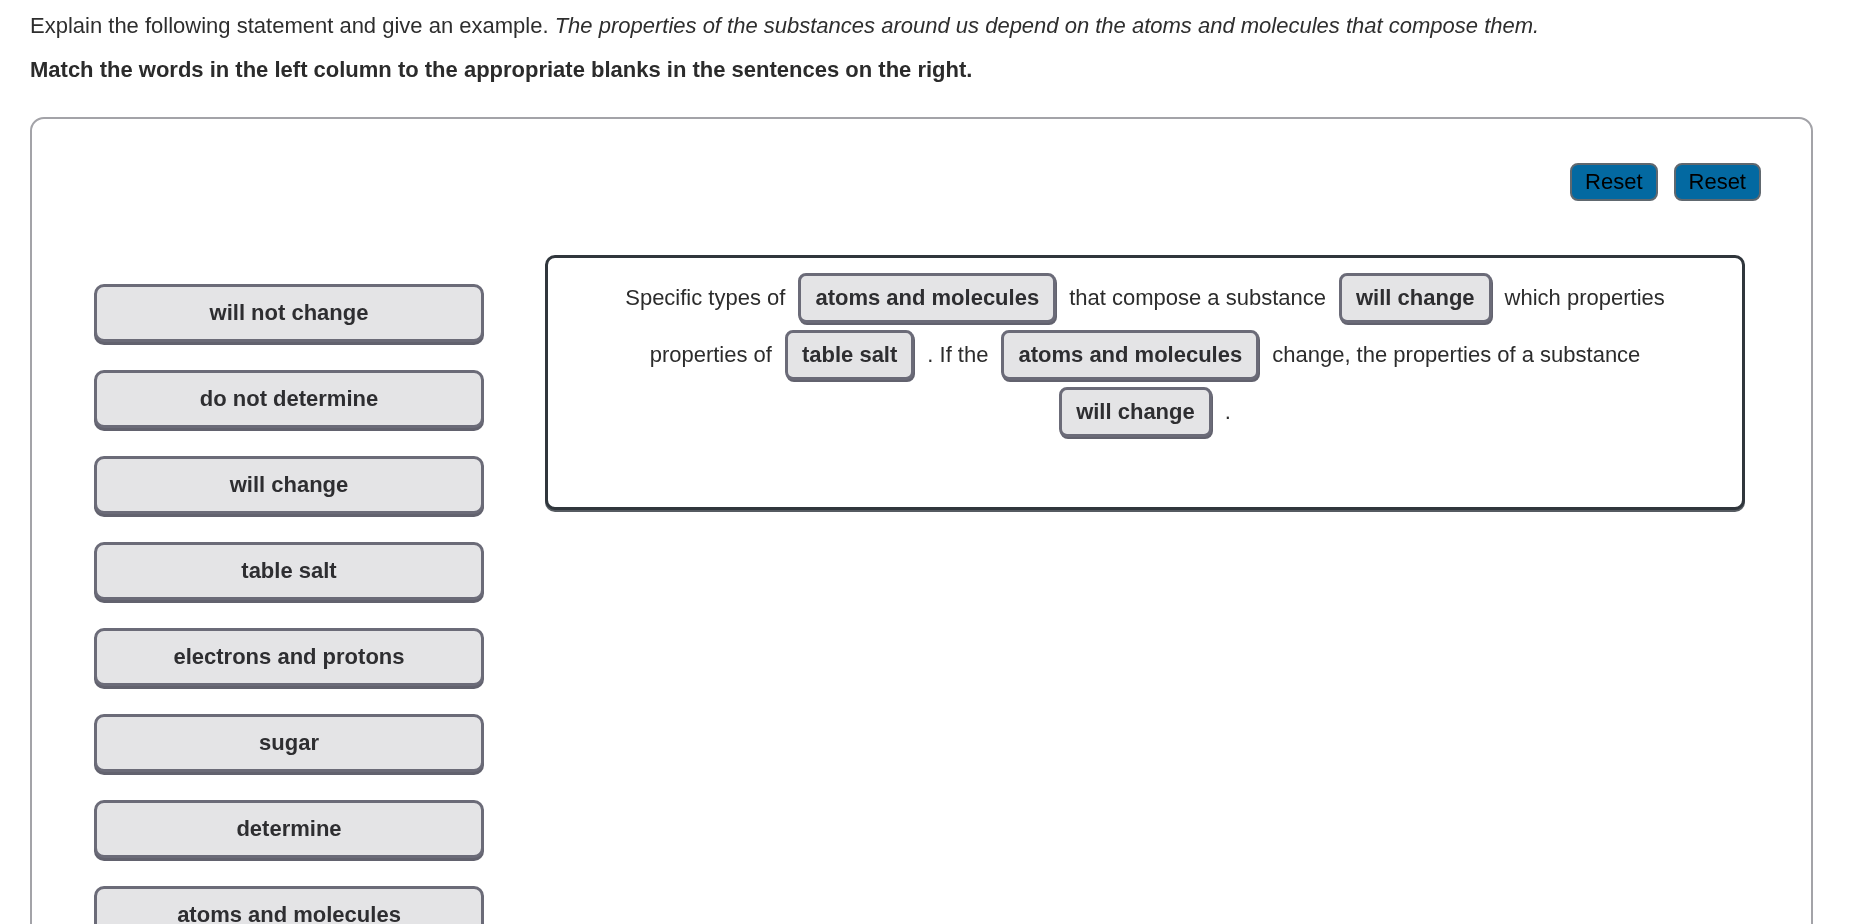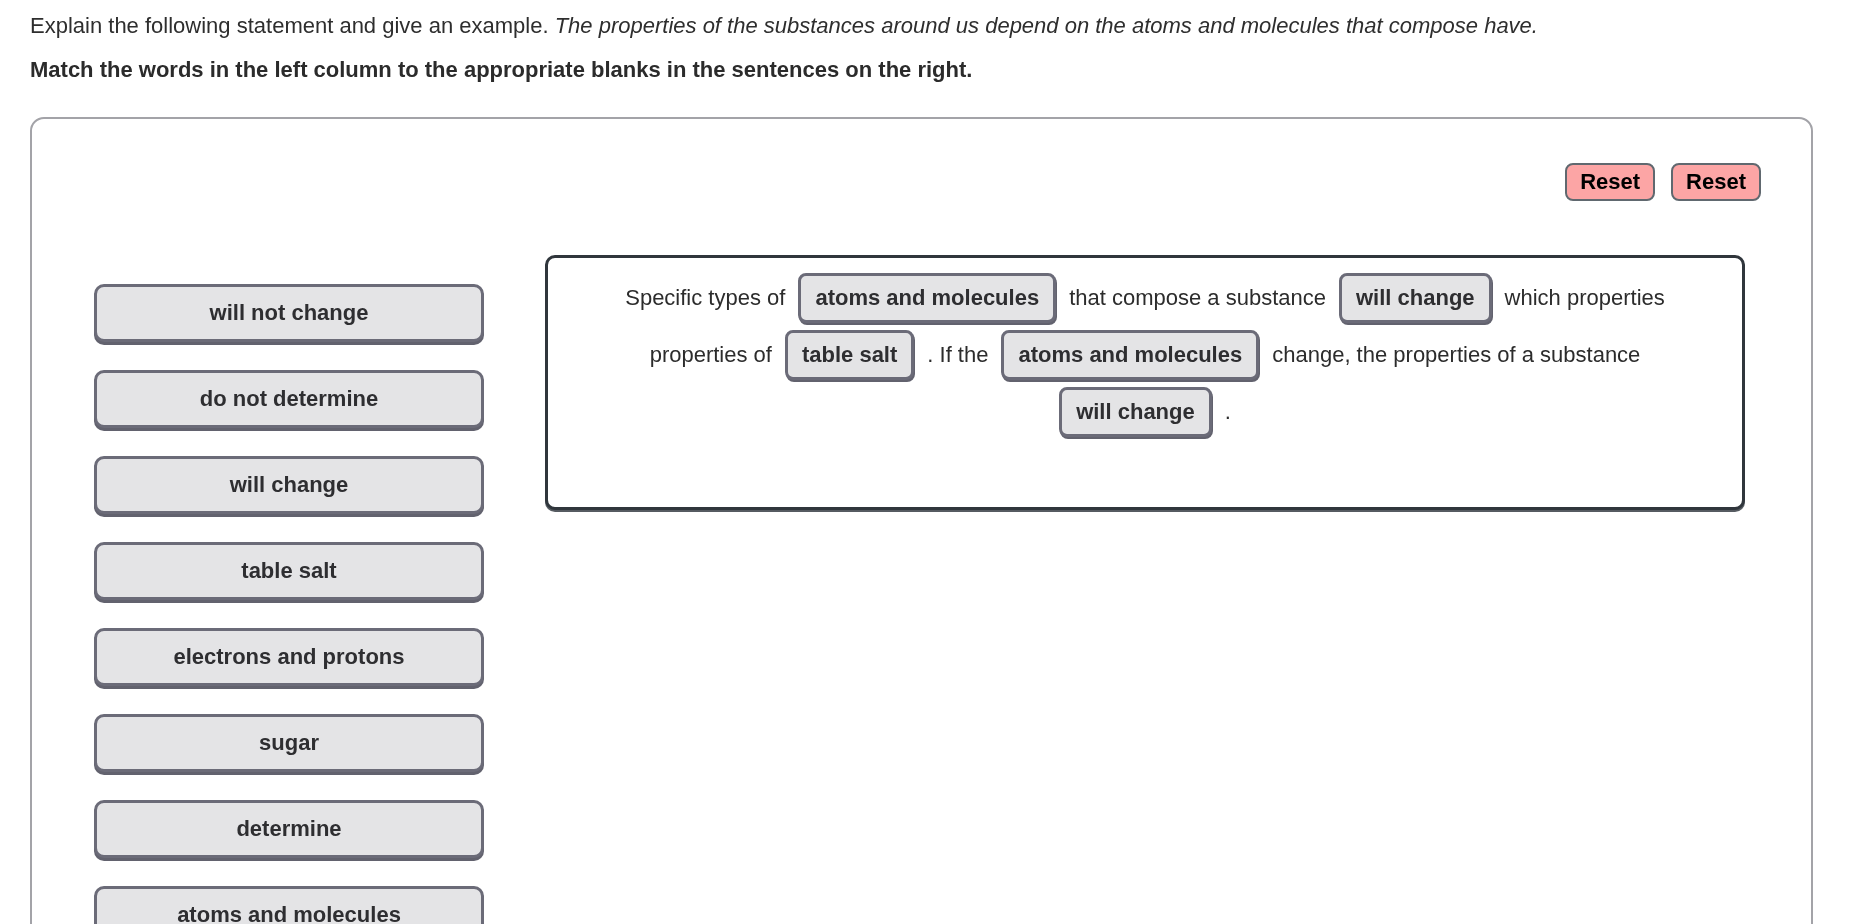--- a/index.html
+++ b/index.html
@@ -46,26 +46,26 @@
   .toolbar {
     position: absolute;
     top: 44px;
     right: 50px;
     display: flex;
     gap: 16px;
   }
   .btn {
     height: 38px;
     padding: 0 13px;
-    background: #fca5a5;
+    background: #0369a1;
     border: 2px solid var(--button_border, #60686f);
     border-radius: 8px;
     font-family: "Liberation Sans", sans-serif;
     font-size: 22px;
-    font-weight: bold;
+    font-weight: normal;
     color: #000000;
     cursor: pointer;
   }
   .word-bank {
     position: absolute;
     left: 62px;
     top: 137px;
     width: 390px;
   }
   .word-chip {
@@ -126,21 +126,21 @@
     font-weight: bold;
     color: #2e2e31;
     white-space: nowrap;
     cursor: grab;
   }
 </style>
 </head>
 <body>
 
 <div class="header">
-  <p class="instruction-line"><span>Explain the following statement and give an example.</span> <span class="it">The properties of the substances around us depend on the atoms and molecules that compose have.</span></p>
+  <p class="instruction-line"><span>Explain the following statement and give an example.</span> <span class="it">The properties of the substances around us depend on the atoms and molecules that compose them.</span></p>
   <p class="directions-line">Match the words in the left column to the appropriate blanks in the sentences on the right.</p>
 </div>
 
 <div class="outer-panel">
   <div class="toolbar">
     <button class="btn">Reset</button>
     <button class="btn">Reset</button>
   </div>
   <div class="word-bank" id="word-bank">
       <div class="word-chip">will not change</div>

